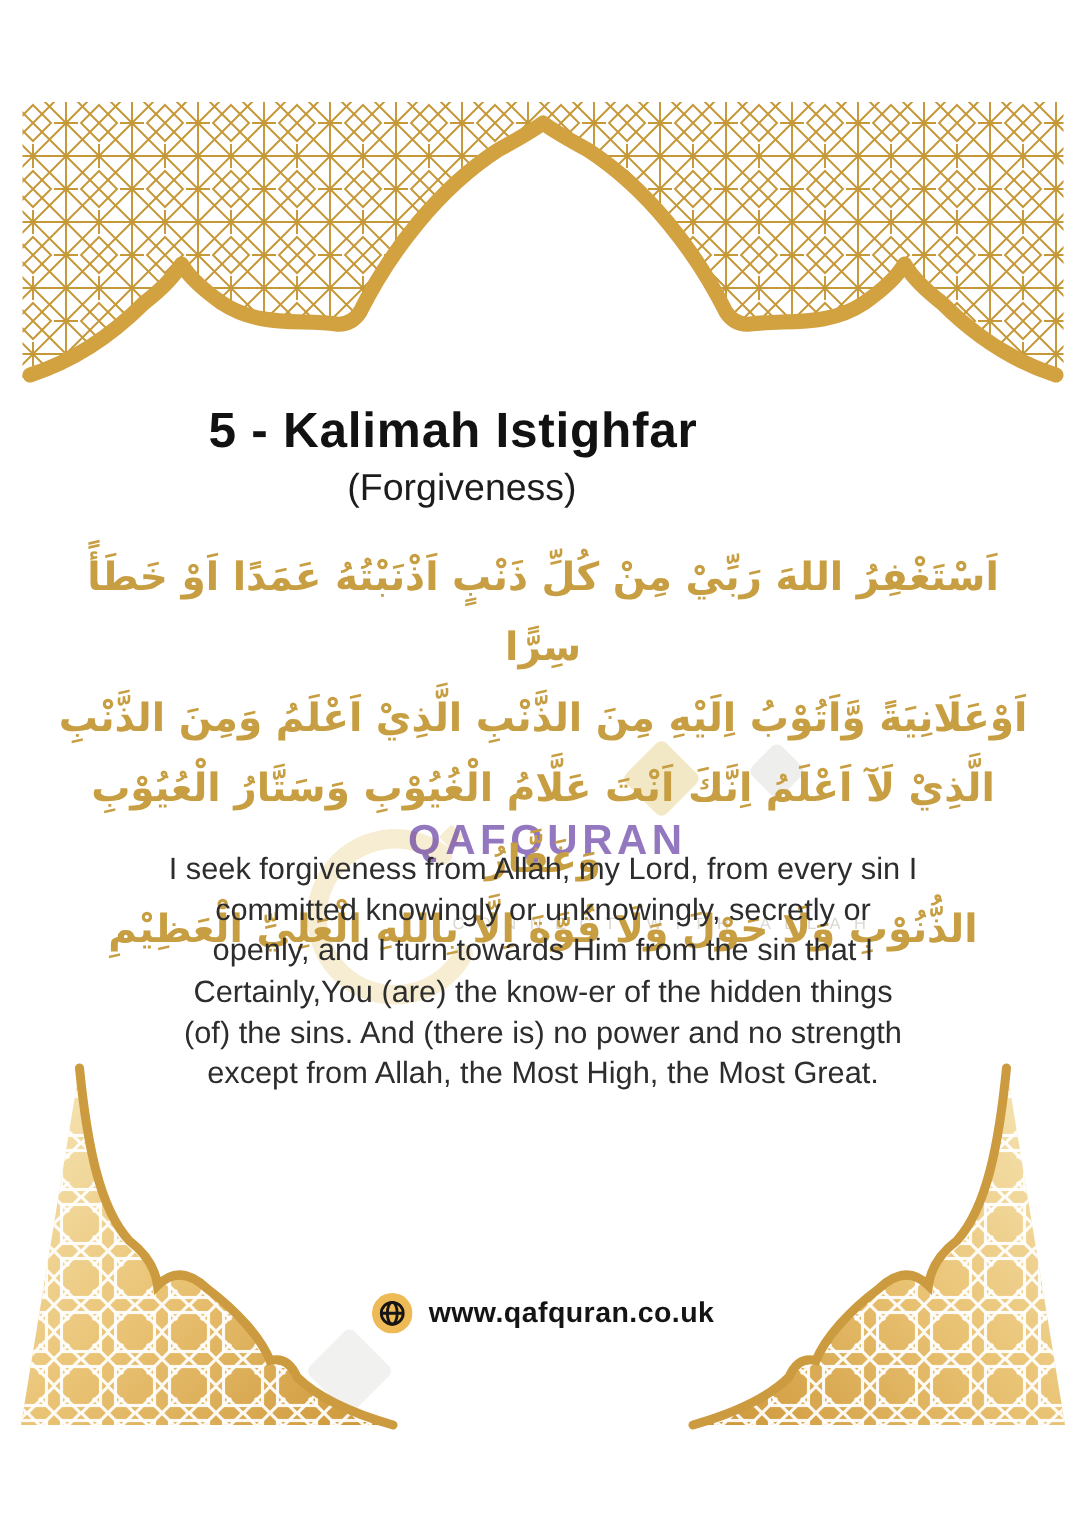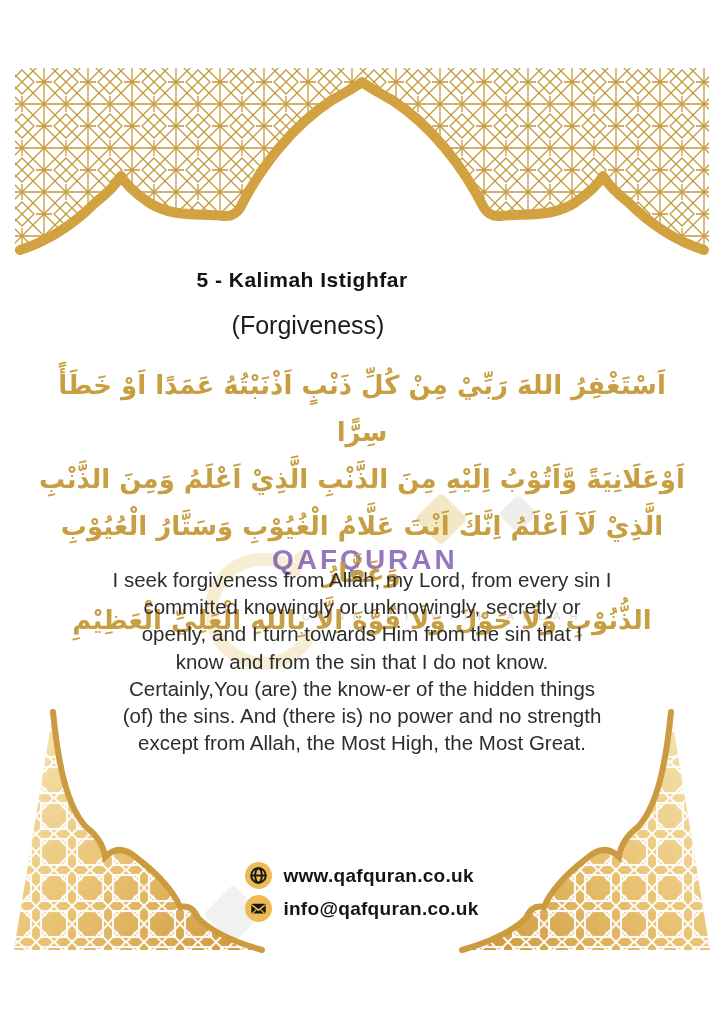--- a/index.html
+++ b/index.html
@@ -23,21 +23,21 @@
     letter-spacing:9px;color:#CFCBC1;opacity:.75;white-space:nowrap;
   }
   .wm-crescent{top:538px;left:183px;width:146px;height:156px;opacity:.5;}
   .diamond{transform:rotate(45deg);border-radius:5px;}
   .dm-gold{top:500px;left:422px;width:38px;height:38px;background:#EDDCA7;opacity:.65;}
   .dm-gray1{top:500px;left:504px;width:28px;height:28px;background:#EBEBE9;opacity:.85;}
   .dm-gray2{top:893px;left:212px;width:42px;height:42px;background:#F0F0EE;opacity:.95;}
   
   .title{
     top:268px;left:0;width:604px;text-align:center;z-index:2;
-    font-size:21px;font-weight:bold;color:#121212;letter-spacing:.5px;
+    font-size:33px;font-weight:bold;color:#121212;letter-spacing:.5px;
   }
   .subtitle{
     top:311px;left:0;width:616px;text-align:center;z-index:2;
     font-size:25px;color:#1c1c1c;
   }
   .arabic{
     top:362px;left:30px;width:664px;text-align:center;z-index:2;
     direction:rtl;font-family:"DejaVu Sans",sans-serif;
     font-size:26px;font-weight:bold;color:#C79E42;line-height:47px;
   }
@@ -94,47 +94,37 @@
     <div>اَسْتَغْفِرُ اللهَ رَبِّيْ مِنْ كُلِّ ذَنْبٍ اَذْنَبْتُهُ عَمَدًا اَوْ خَطَأً سِرًّا</div>
     <div>اَوْعَلَانِيَةً وَّاَتُوْبُ اِلَيْهِ مِنَ الذَّنْبِ الَّذِيْ اَعْلَمُ وَمِنَ الذَّنْبِ</div>
     <div>الَّذِيْ لَآ اَعْلَمُ اِنَّكَ اَنْتَ عَلَّامُ الْغُيُوْبِ وَسَتَّارُ الْعُيُوْبِ وَغَفَّارُ</div>
     <div>الذُّنُوْبِ وَلَا حَوْلَ وَلَا قُوَّةَ اِلَّا بِاللهِ الْعَلِيِّ الْعَظِيْمِ</div>
   </div>
 
   <div class="abs translation">
     <div>I seek forgiveness from Allah, my Lord, from every sin I</div>
     <div>committed knowingly or unknowingly, secretly or</div>
     <div>openly, and I turn towards Him from the sin that I</div>
-    <div>know and from the sin that I do not know.</div>
     <div>Certainly,You (are) the know-er of the hidden things</div>
     <div>(of) the sins. And (there is) no power and no strength</div>
     <div>except from Allah, the Most High, the Most Great.</div>
   </div>
 
   <div class="abs footer">
     <div class="footer-inner">
       <div class="contact-row">
         <svg class="badge" viewBox="0 0 27 27" aria-hidden="true">
           <circle cx="13.5" cy="13.5" r="13.5" fill="#EDBA55"></circle>
           <g stroke="#151515" stroke-width="1.9" fill="none">
             <circle cx="13.5" cy="13.5" r="7.3"></circle>
             <ellipse cx="13.5" cy="13.5" rx="3.3" ry="7.3"></ellipse>
             <path d="M6.2,13.5 H20.8"></path>
           </g>
         </svg>
         <span class="txt">www.qafquran.co.uk</span>
-      </div>
-      <div class="contact-row">
-        <svg class="badge" viewBox="0 0 27 27" aria-hidden="true">
-          <circle cx="13.5" cy="13.5" r="13.5" fill="#EDBA55"></circle>
-          <rect x="6.3" y="8.8" width="14.4" height="9.6" rx="1.6" fill="#151515"></rect>
-          <path d="M7,10 L13.5,15.2 L20,10" stroke="#EDBA55" stroke-width="1.6" fill="none"></path>
-          <path d="M7.6,18.2 L11.6,14.4 M19.4,18.2 L15.4,14.4" stroke="#EDBA55" stroke-width="1.2" fill="none"></path>
-        </svg>
-        <span class="txt">info@qafquran.co.uk</span>
       </div>
     </div>
   </div>
 
   <svg class="abs bottom-corners" viewBox="0 0 724 272" aria-hidden="true">
     <defs>
       <linearGradient id="gg" x1="0" y1="0" x2="1" y2="1">
         <stop offset="0" stop-color="#F7E9BC"></stop>
         <stop offset="0.5" stop-color="#EAC476"></stop>
         <stop offset="1" stop-color="#CD9638"></stop>

